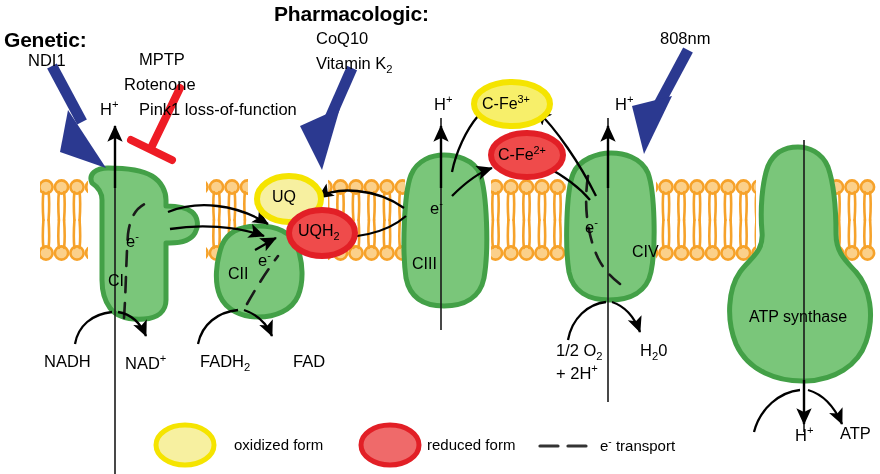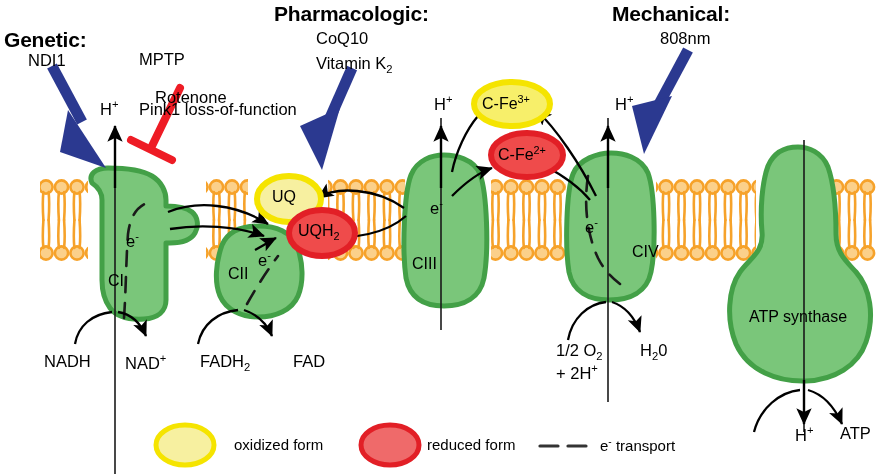--- a/index.html
+++ b/index.html
@@ -334,25 +334,24 @@
     </g>
   </svg>
 
   <div style="position:absolute;left:4px;top:28px;" class="hd">Genetic:</div>
   <div style="position:absolute;left:28px;top:51px;" class="sub">NDI1</div>
 
   <div style="position:absolute;left:274px;top:2px;" class="hd">Pharmacologic:</div>
   <div style="position:absolute;left:316px;top:29px;" class="sub">CoQ10</div>
   <div style="position:absolute;left:316px;top:54px;" class="sub"><span>Vitamin K</span><span class="sub2">2</span></div>
 
-  <div style="position:absolute;left:612px;top:2px;" class="hd">Mechanical:</div>
   <div style="position:absolute;left:660px;top:29px;" class="sub">808nm</div>
 
   <div style="position:absolute;left:139px;top:50px;" class="sub">MPTP</div>
-  <div style="position:absolute;left:155px;top:75px;margin-top:13px;" class="sub">Rotenone</div>
+  <div style="position:absolute;left:124px;top:75px;" class="sub">Rotenone</div>
   <div style="position:absolute;left:139px;top:100px;" class="sub">Pink1 loss-of-function</div>
 
   <div style="position:absolute;left:100px;top:98px;" class="lbl"><span>H</span><span class="sup">+</span></div>
   <div style="position:absolute;left:434px;top:93px;" class="lbl"><span>H</span><span class="sup">+</span></div>
   <div style="position:absolute;left:615px;top:93px;" class="lbl"><span>H</span><span class="sup">+</span></div>
   <div style="position:absolute;left:795px;top:424px;" class="lbl"><span>H</span><span class="sup">+</span></div>
 
   <div style="position:absolute;left:108px;top:272px;" class="cplx">CI</div>
   <div style="position:absolute;left:228px;top:265px;" class="cplx">CII</div>
   <div style="position:absolute;left:412px;top:255px;" class="cplx">CIII</div>

